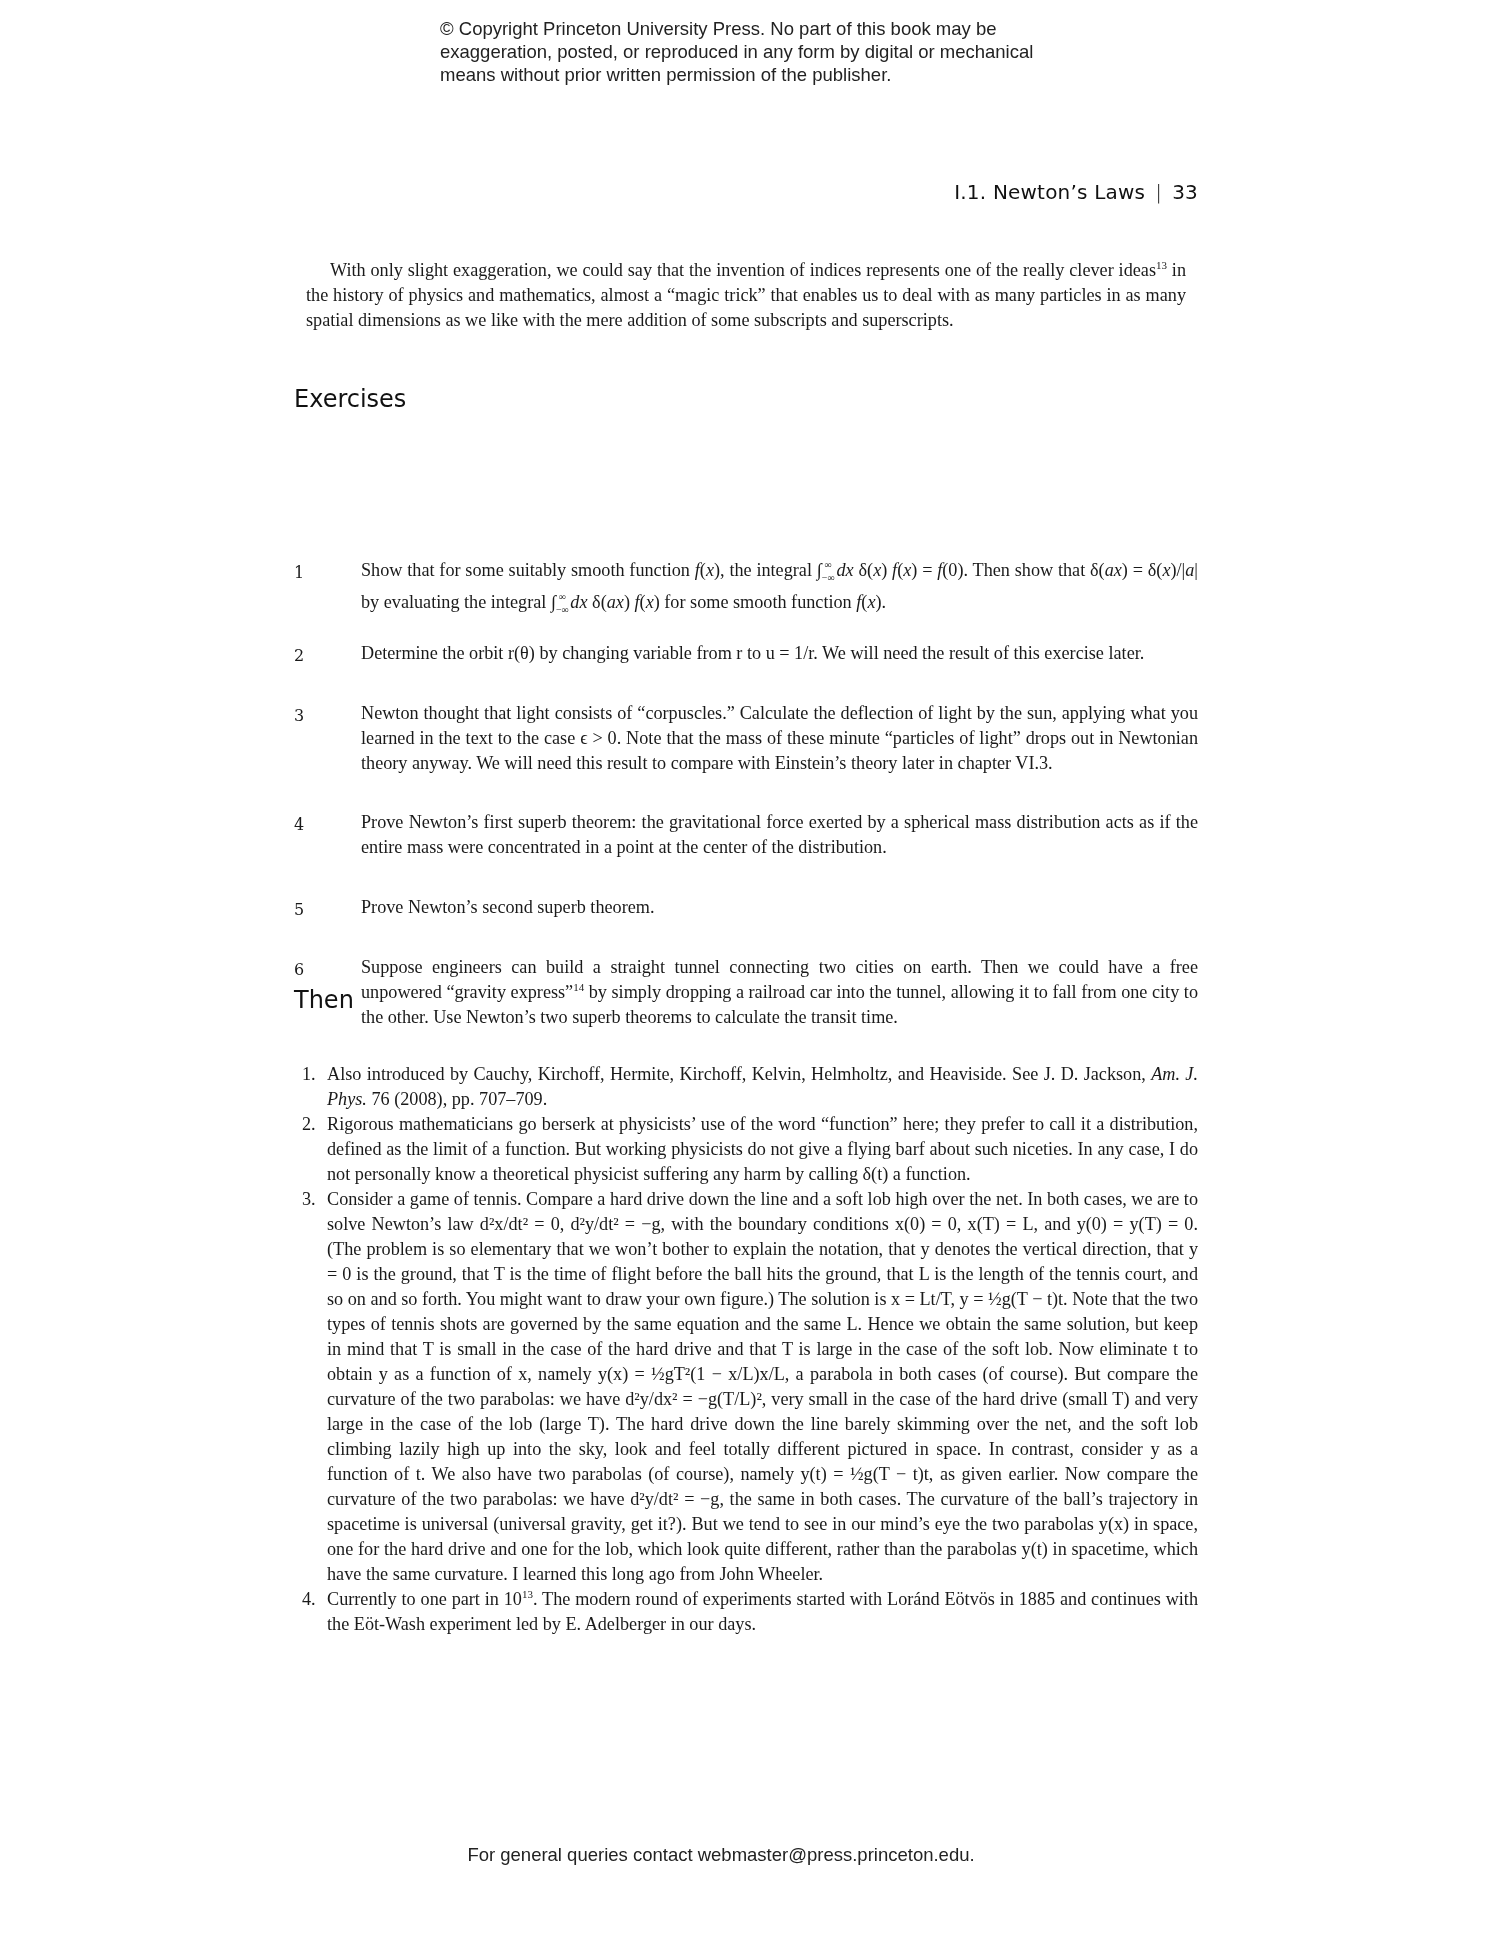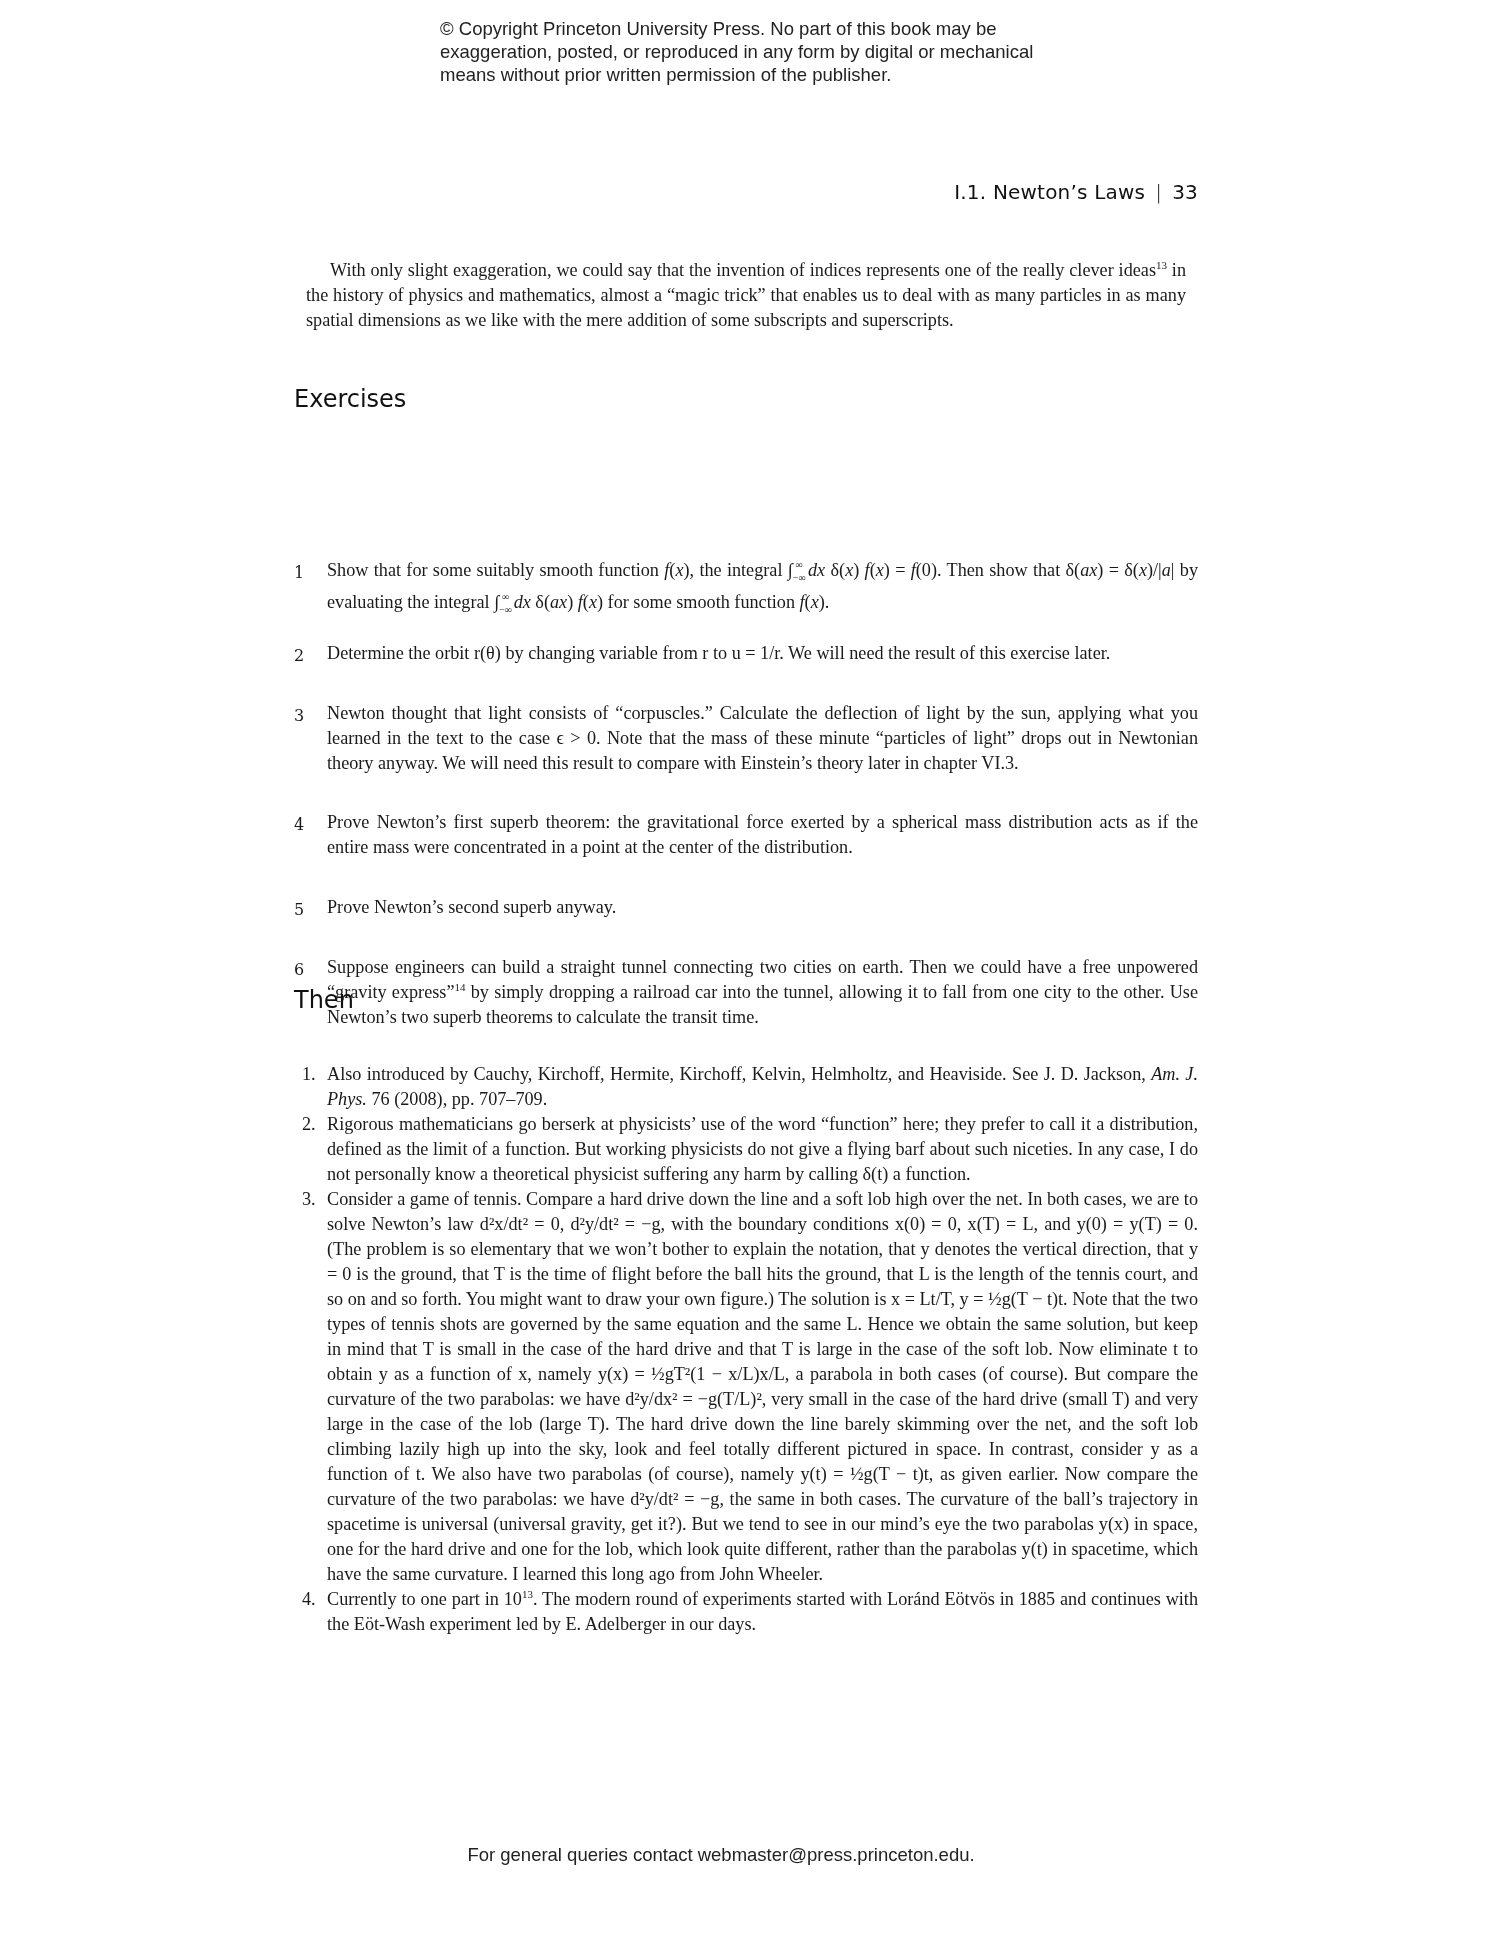--- a/index.html
+++ b/index.html
@@ -85,20 +85,21 @@
     .ex-num {
       width: 33px;
       flex: 0 0 33px;
       font-family: "DejaVu Serif", serif;
       font-size: 16px;
       padding-top: 2px;
     }
     .ex-text {
       flex: 1;
       text-align: justify;
+      margin-left: 34px;
     }
     .notes-list {
       position: absolute;
       left: 0;
       width: 904px;
     }
     .note-item {
       display: flex;
     }
     .note-num {
@@ -154,21 +155,21 @@
     <div class="ex-item" style="top:356px;">
       <div class="ex-num">3</div>
       <div class="ex-text">Newton thought that light consists of “corpuscles.” Calculate the deflection of light by the sun, applying what you learned in the text to the case ϵ &gt; 0. Note that the mass of these minute “particles of light” drops out in Newtonian theory anyway. We will need this result to compare with Einstein’s theory later in chapter VI.3.</div>
     </div>
     <div class="ex-item" style="top:465px;">
       <div class="ex-num">4</div>
       <div class="ex-text">Prove Newton’s first superb theorem: the gravitational force exerted by a spherical mass distribution acts as if the entire mass were concentrated in a point at the center of the distribution.</div>
     </div>
     <div class="ex-item" style="top:550px;">
       <div class="ex-num">5</div>
-      <div class="ex-text">Prove Newton’s second superb anyway.</div>
+      <div class="ex-text">Prove Newton’s second superb theorem.</div>
     </div>
     <div class="ex-item" style="top:610px;">
       <div class="ex-num">6</div>
       <div class="ex-text"><span>Suppose engineers can build a straight tunnel connecting two cities on earth. Then we could have a free unpowered “gravity express”</span><sup>14</sup><span> by simply dropping a railroad car into the tunnel, allowing it to fall from one city to the other. Use Newton’s two superb theorems to calculate the transit time.</span></div>
     </div>
   </div>
 
   <h2 style="top:742px;">Then</h2>
 
   <div class="notes-list" style="top:816px;">

